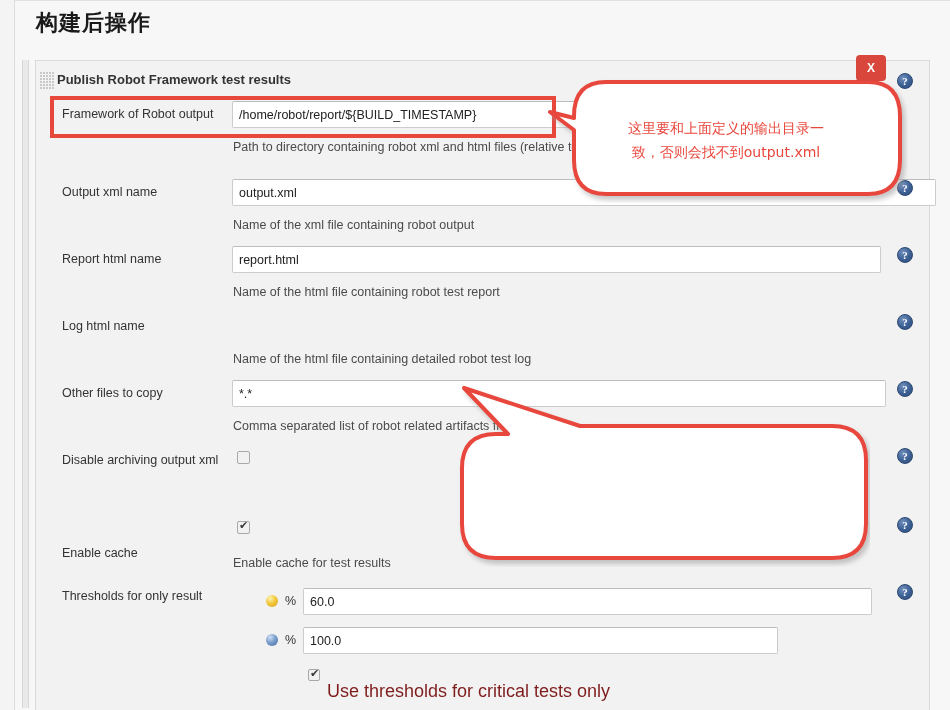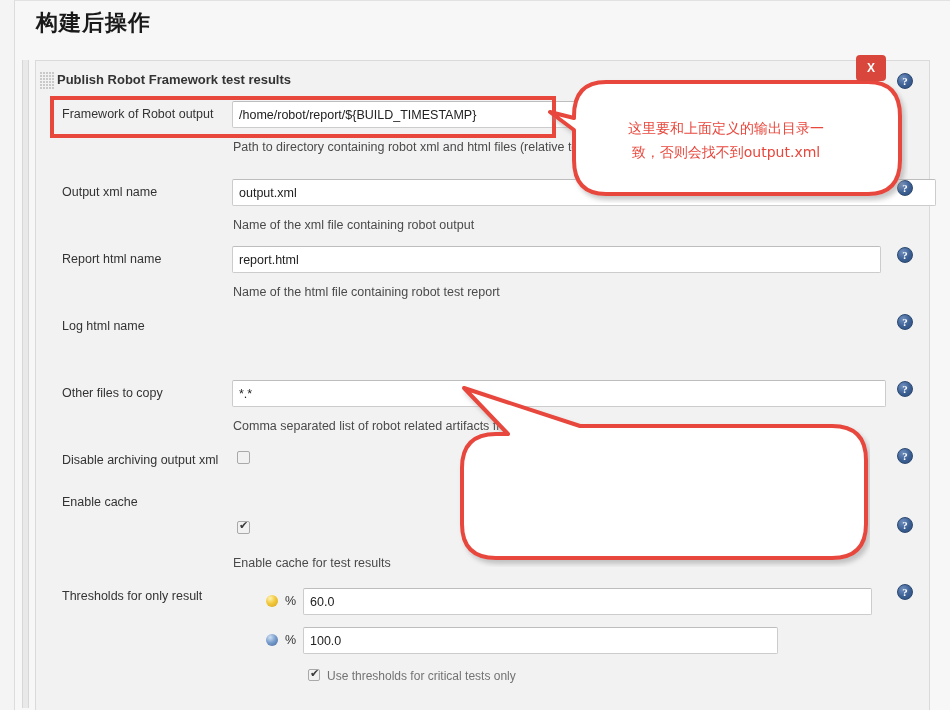--- a/index.html
+++ b/index.html
@@ -143,23 +143,24 @@
   }
   .cb.checked::after {
     content: "\2714";
     position: absolute;
     left: 1px; top: -3px;
     font-size: 11px;
     color: #3a3a3a;
   }
   .cb-label {
     position: absolute;
-    font-size: 12px;
-    color: #737373;
-    white-space: nowrap;
+    font-size: 18px;
+    color: #7f1d1d;
+    white-space: nowrap;
+    margin-top: 12px;
   }
 
   
   .bullet {
     position: absolute;
     width: 12px; height: 12px;
     border-radius: 50%;
   }
   .bullet.gold {
     background: radial-gradient(circle at 35% 28%, #fff3b0 0%, #f2c83c 45%, #d6a31a 100%);
@@ -259,32 +260,33 @@
   <input class="text-input" style="left: 232px; top: 179px; width: 704px;" value="output.xml">
   <div class="hint" style="left:233px; top:218px;">Name of the xml file containing robot output</div>
   <div class="help-icon" style="left:897px; top:180px;">?</div>
 
   <div class="field-label" style="left:62px; top:252px;">Report html name</div>
   <input class="text-input" style="left: 232px; top: 246px; width: 649px;" value="report.html">
   <div class="hint" style="left:233px; top:285px;">Name of the html file containing robot test report</div>
   <div class="help-icon" style="left:897px; top:247px;">?</div>
 
   <div class="field-label" style="left:62px; top:319px;">Log html name</div>
+  <div class="hint" style="left:233px; top:352px;">Name of the html file containing detailed robot test log</div>
   <div class="help-icon" style="left:897px; top:314px;">?</div>
 
   <div class="field-label" style="left:62px; top:386px;">Other files to copy</div>
   <input class="text-input" style="left: 232px; top: 380px; width: 654px;" value="*.*">
   <div class="hint" style="left:233px; top:419px;">Comma separated list of robot related artifacts fro</div>
   <div class="help-icon" style="left:897px; top:381px;">?</div>
 
   <div class="field-label" style="left:62px; top:453px;">Disable archiving output xml</div>
   <div class="cb" style="left:237px; top:451px;"></div>
   <div class="help-icon" style="left:897px; top:448px;">?</div>
 
-  <div class="field-label" style="left:62px; top:495px;">Enable cache</div>
+  <div class="field-label" style="left:62px; top:546px;">Enable cache</div>
   <div class="cb checked" style="left:237px; top:521px;"></div>
   <div class="hint" style="left:233px; top:556px;">Enable cache for test results</div>
   <div class="help-icon" style="left:897px; top:517px;">?</div>
 
   <div class="field-label" style="left:62px; top:589px;">Thresholds for only result</div>
   <div class="help-icon" style="left:897px; top:584px;">?</div>
 
   <div class="bullet gold" style="left:266px; top:595px;"></div>
   <div class="pct" style="left:285px; top:594px;">%</div>
   <input class="text-input" style="left: 303px; top: 588px; width: 569px;" value="60.0">

